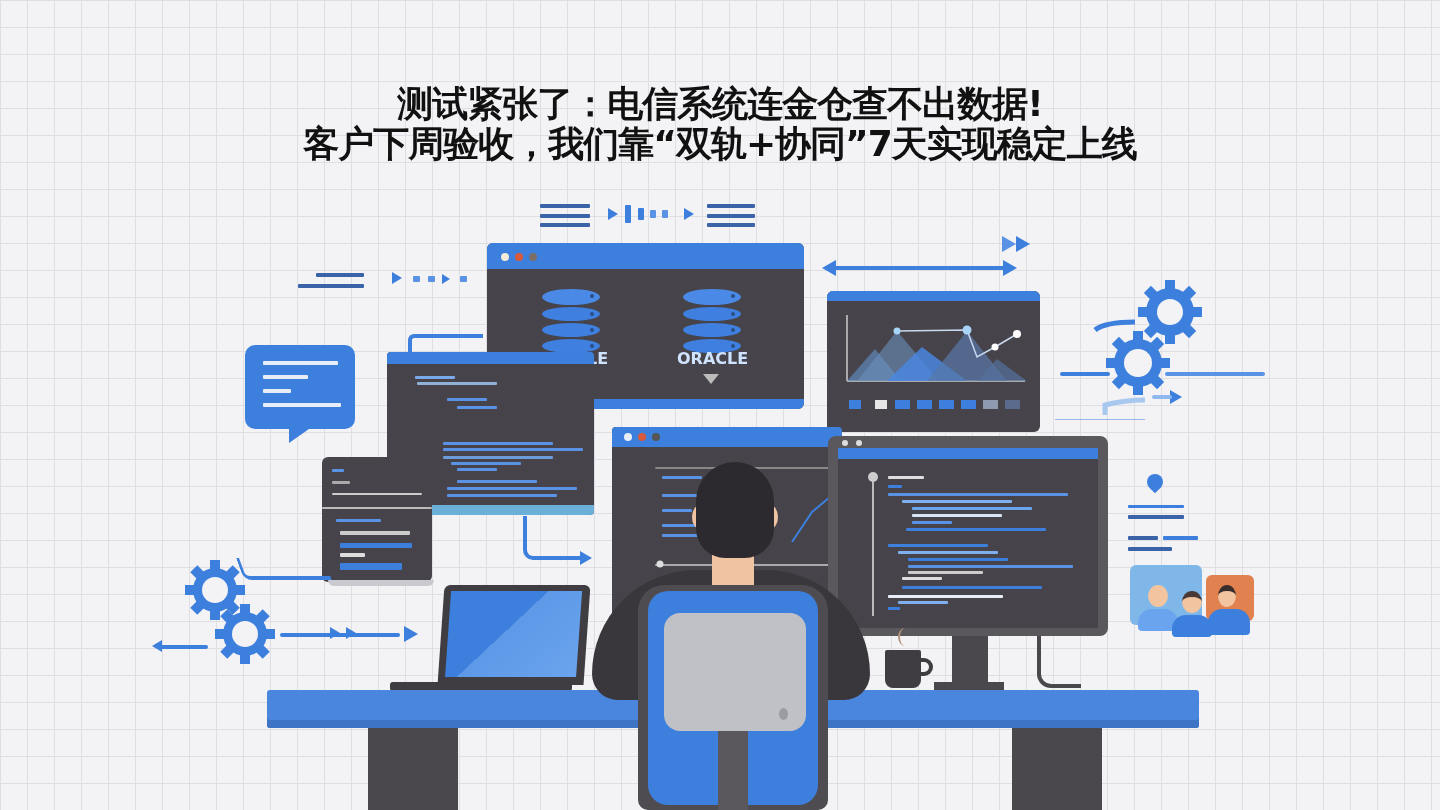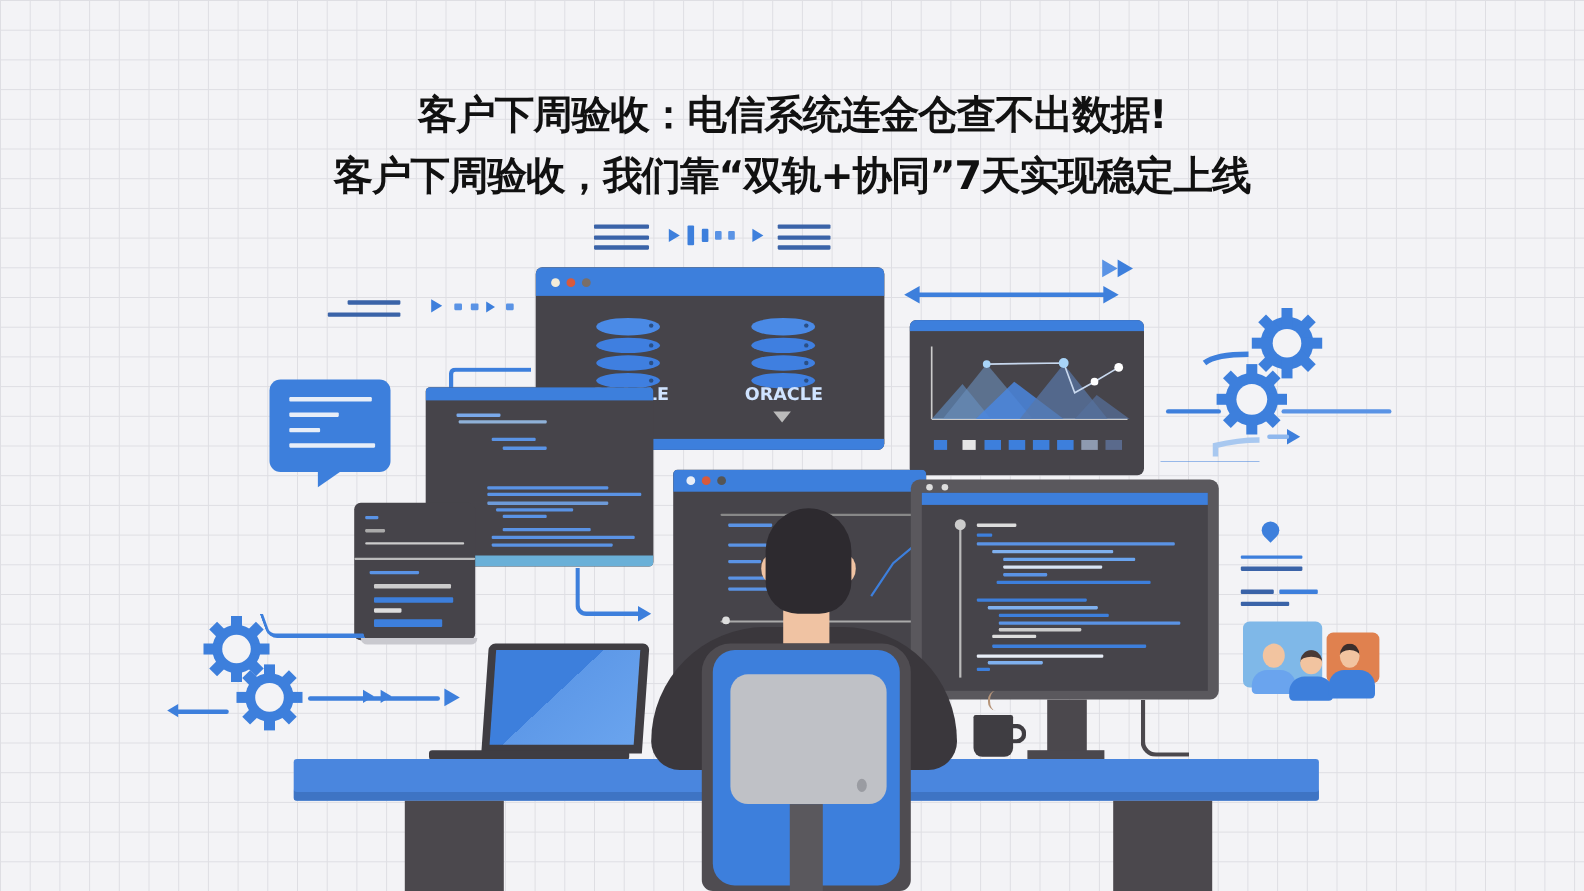--- a/index.html
+++ b/index.html
@@ -13,21 +13,21 @@
     background-size: 27px 27px;
     font-family: "DejaVu Sans", sans-serif;
   }
   .abs { position: absolute; }
   .title {
     left: 0; width: 1440px; text-align: center;
     font-family: "DejaVu Sans", sans-serif;
     font-weight: bold; color: #111; letter-spacing: -1px;
   }
   #title1 { top: 80px; font-size: 36px; }
-  #title2 { top: 136px; font-size: 36px; text-align: center; }
+  #title2 { top: 120px; font-size: 36px; text-align: center; }
 
   .win { border-radius: 6px; background: #46444a; overflow: hidden; }
   .win-bar { height: 22px; background: #3d7fdc; position: relative; }
   .dot { position: absolute; top: 7px; width: 8px; height: 8px; border-radius: 50%; }
   .code-line { position: absolute; height: 3px; border-radius: 1px; }
 
   .db { position: absolute; width: 58px; }
   .db-disk { height: 14px; background: #3f7fe0; border-radius: 50% / 50%; margin-bottom: 2px; position: relative; }
   .db-disk::after { content: ""; position: absolute; right: 6px; top: 5px; width: 4px; height: 4px; border-radius: 50%; background: #2a4f85; }
   .oracle { position: absolute; color: #cfe3ff; font-weight: bold; font-size: 16px; letter-spacing: 0px; font-family: "DejaVu Sans", sans-serif; }
@@ -37,21 +37,21 @@
   .tri-r { position: absolute; width: 0; height: 0; border-top: 8px solid transparent; border-bottom: 8px solid transparent; border-left: 14px solid #3d7fdc; }
   .tri-l { position: absolute; width: 0; height: 0; border-top: 8px solid transparent; border-bottom: 8px solid transparent; border-right: 14px solid #3d7fdc; }
 
   .gear { position: absolute; }
   .desk-top { left: 267px; top: 690px; width: 932px; height: 38px; background: #4a86de; border-radius: 3px; box-shadow: inset 0 -8px 0 #3e74c4; }
   .desk-leg { top: 728px; width: 90px; height: 82px; background: #4b484d; }
 </style>
 </head>
 <body>
 
-<div class="abs title" id="title1">客户下周验收：电信系统连金仓查不出数据!</div>
+<div class="abs title" id="title1">测试紧张了：电信系统连金仓查不出数据!</div>
 <div class="abs title" id="title2">客户下周验收，我们靠“双轨+协同”7天实现稳定上线</div>
 
 <div class="abs" style="left:0;top:0;width:1440px;height:810px;">
 
   <div>
     <div class="bar" style="left:540px;top:204px;width:50px;height:4px;background:#3a63a8;"></div>
     <div class="bar" style="left:540px;top:214px;width:50px;height:4px;background:#3a63a8;"></div>
     <div class="bar" style="left:540px;top:223px;width:50px;height:4px;background:#3a63a8;"></div>
   </div>
   <div>

